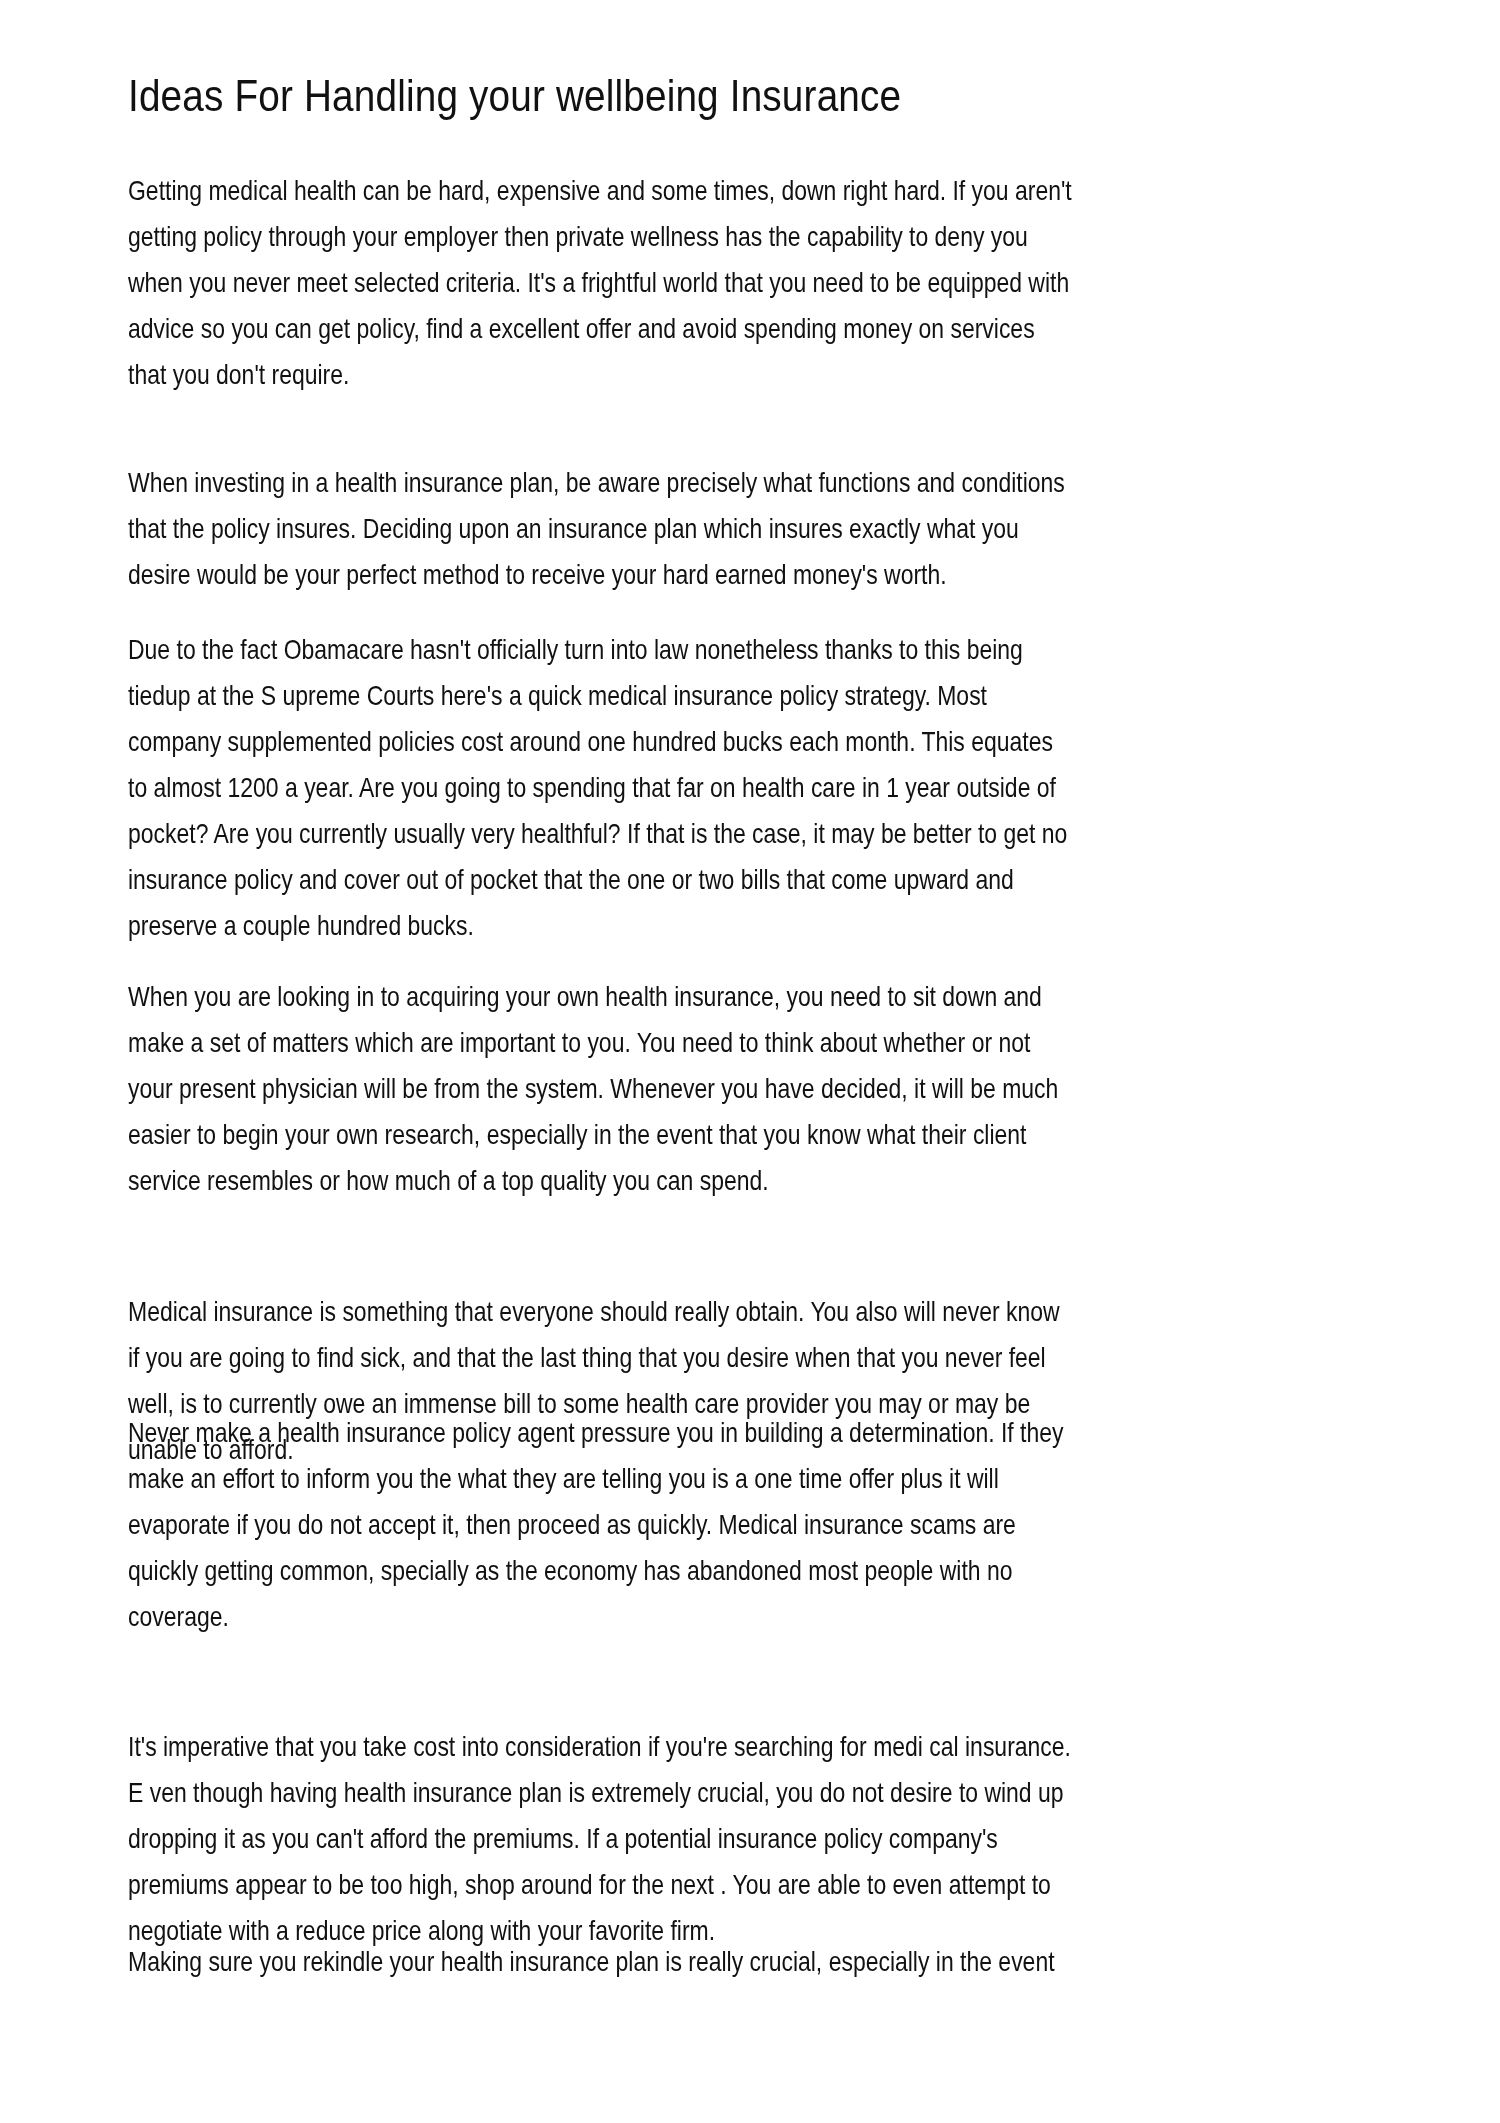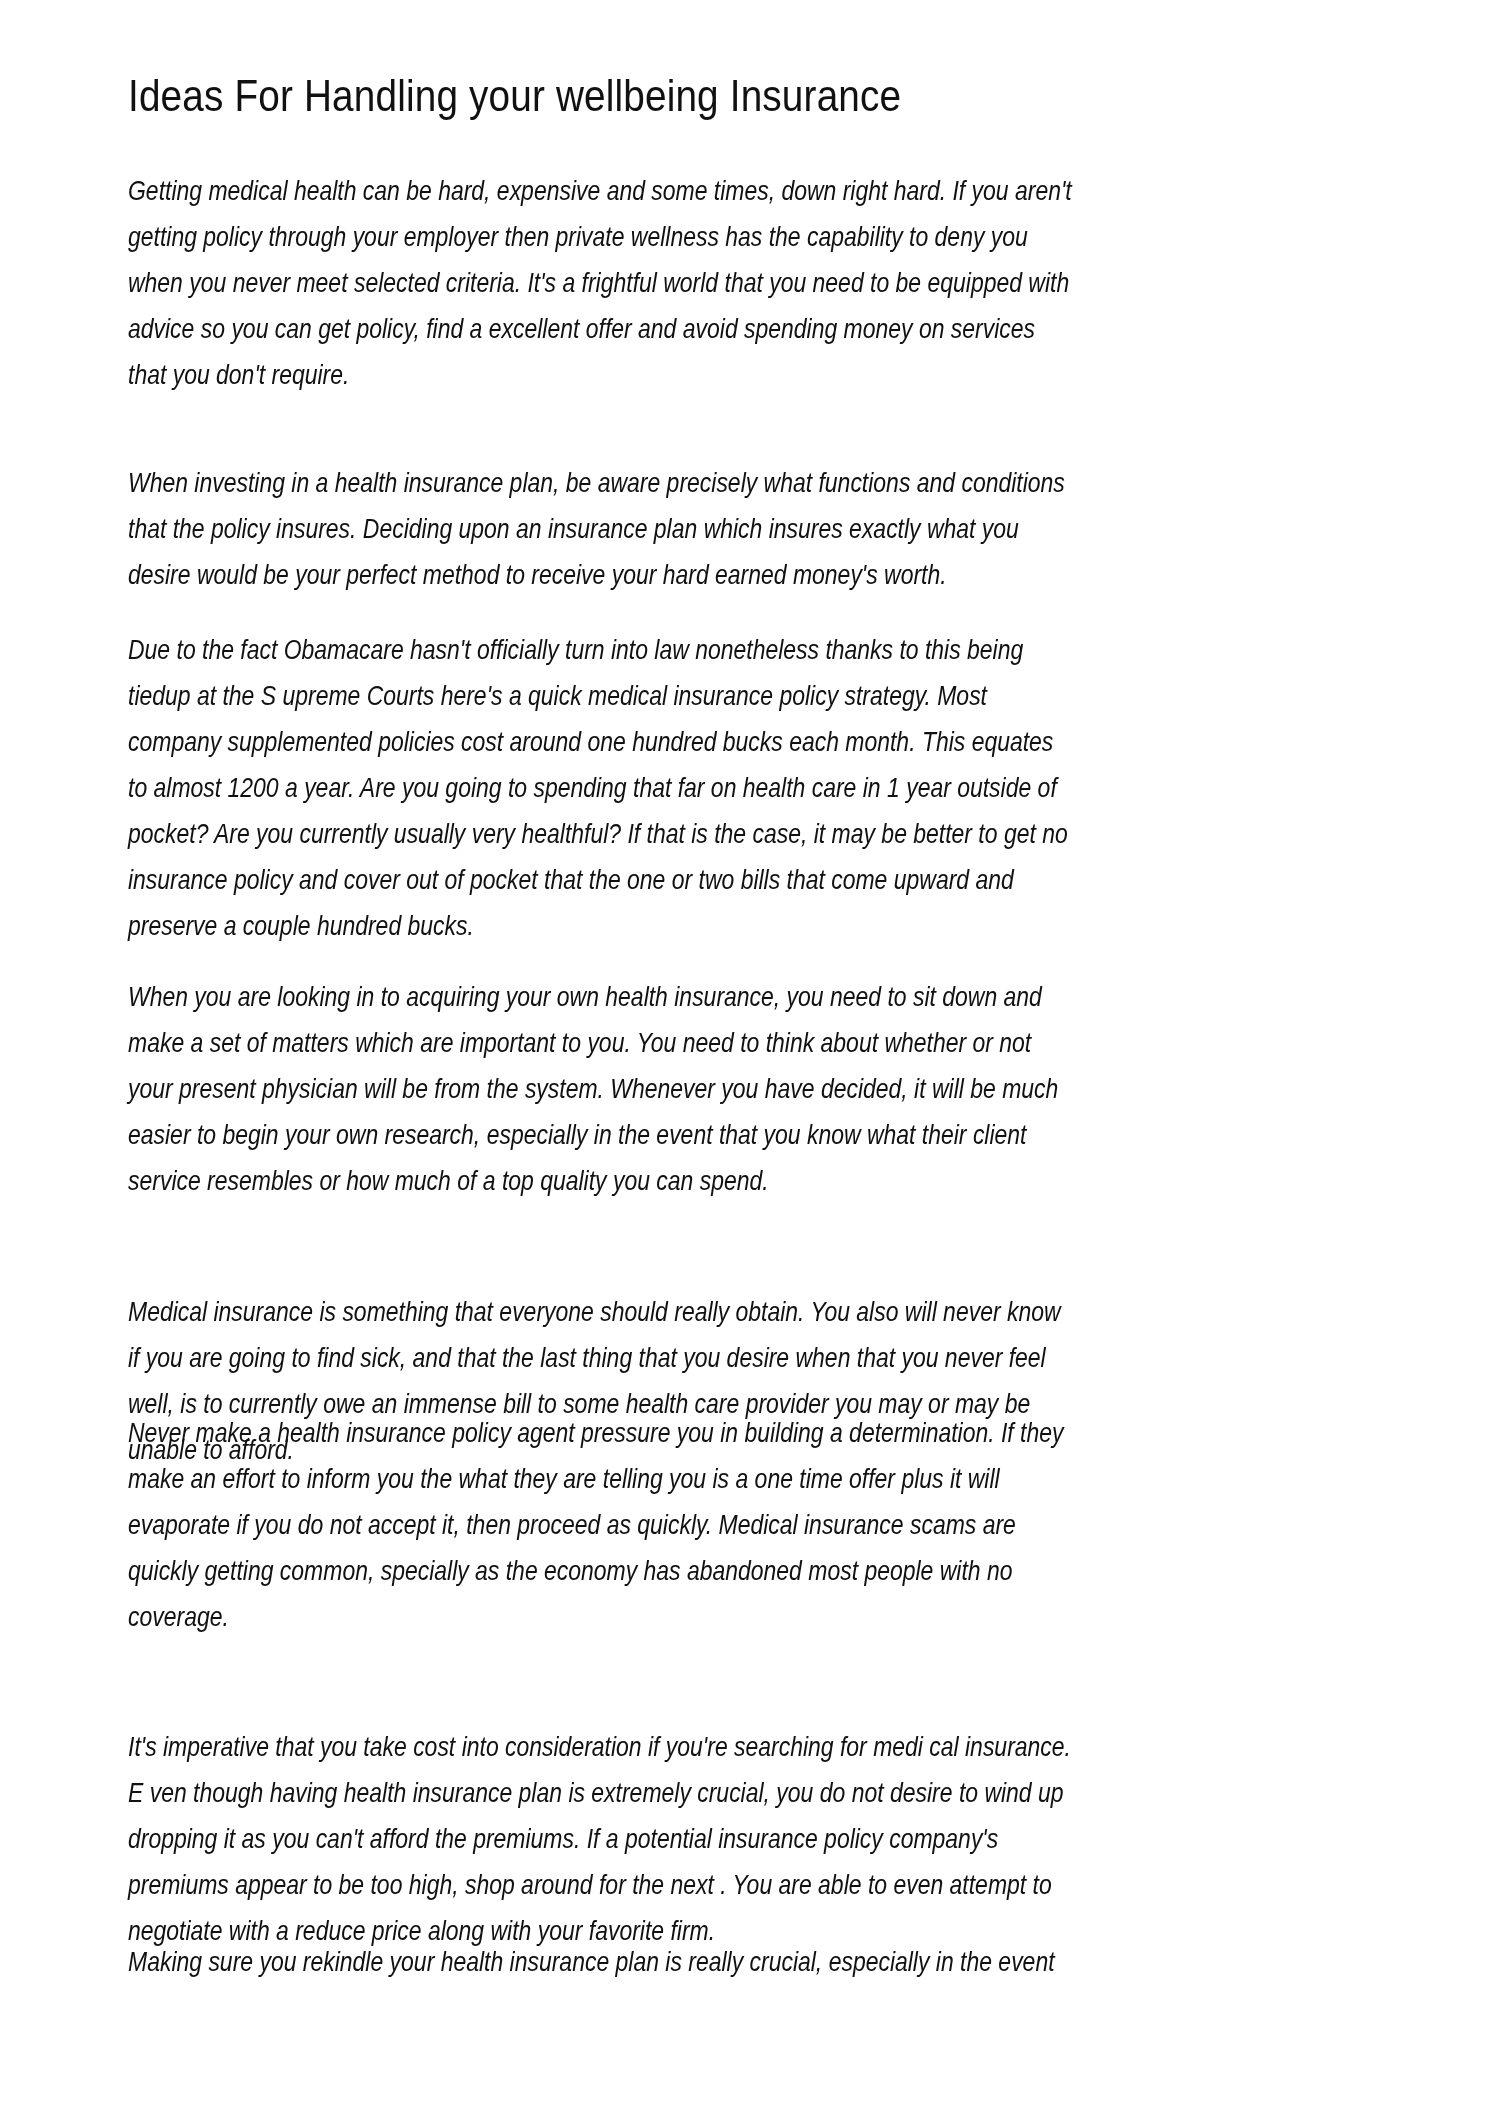--- a/index.html
+++ b/index.html
@@ -31,21 +31,20 @@
       line-height: 60px;
       white-space: nowrap;
       transform: scaleX(0.86);
       transform-origin: left top;
       letter-spacing: 0.2px;
     }
     .para {
       position: absolute;
       left: 0;
       margin: 0;
-      font-style: italic;
     }
     .line {
       display: block;
       font-size: 28px;
       height: 46px;
       line-height: 46px;
       white-space: nowrap;
       transform: scaleX(0.82);
       transform-origin: left center;
     }

